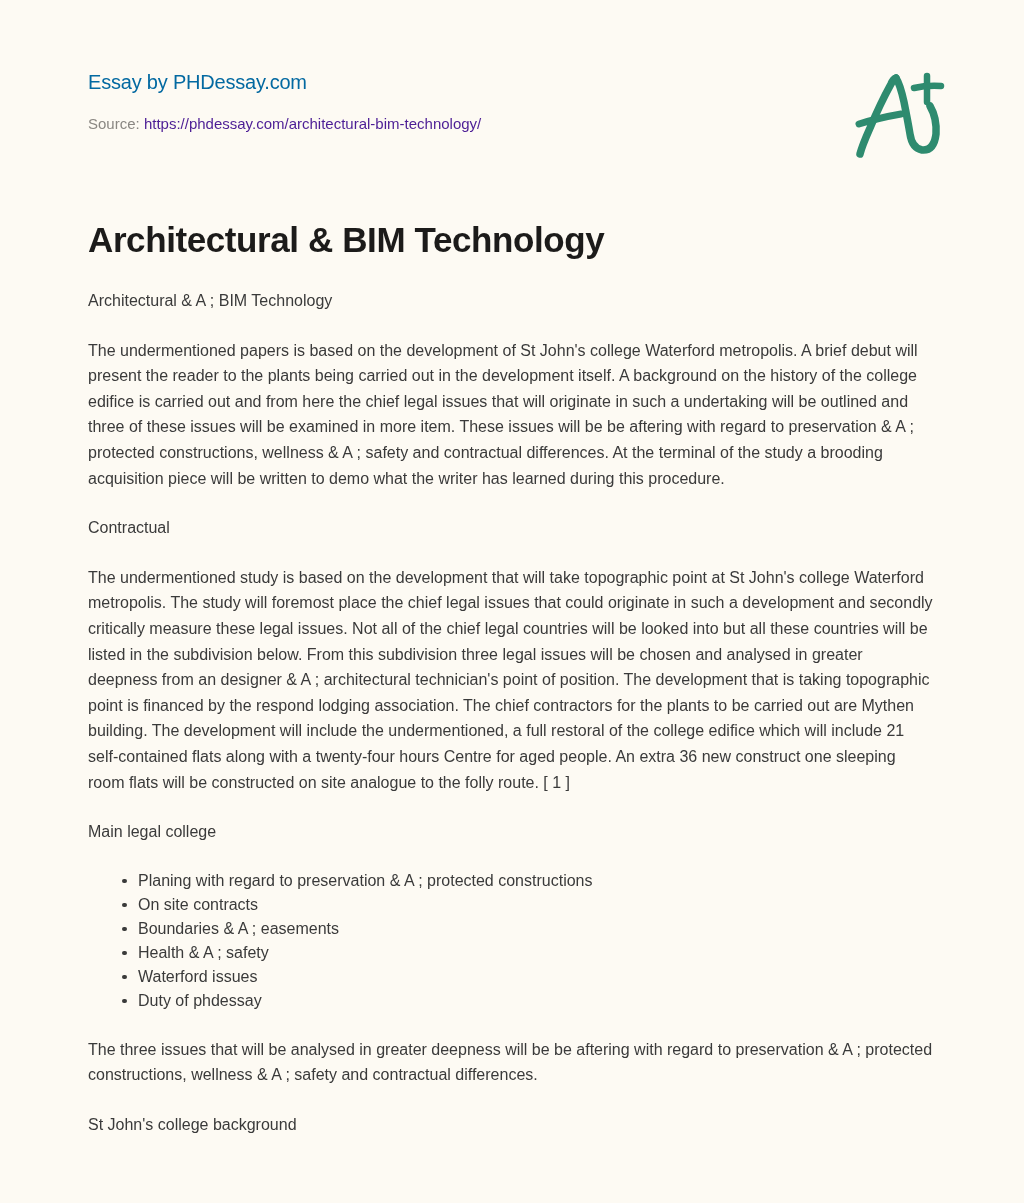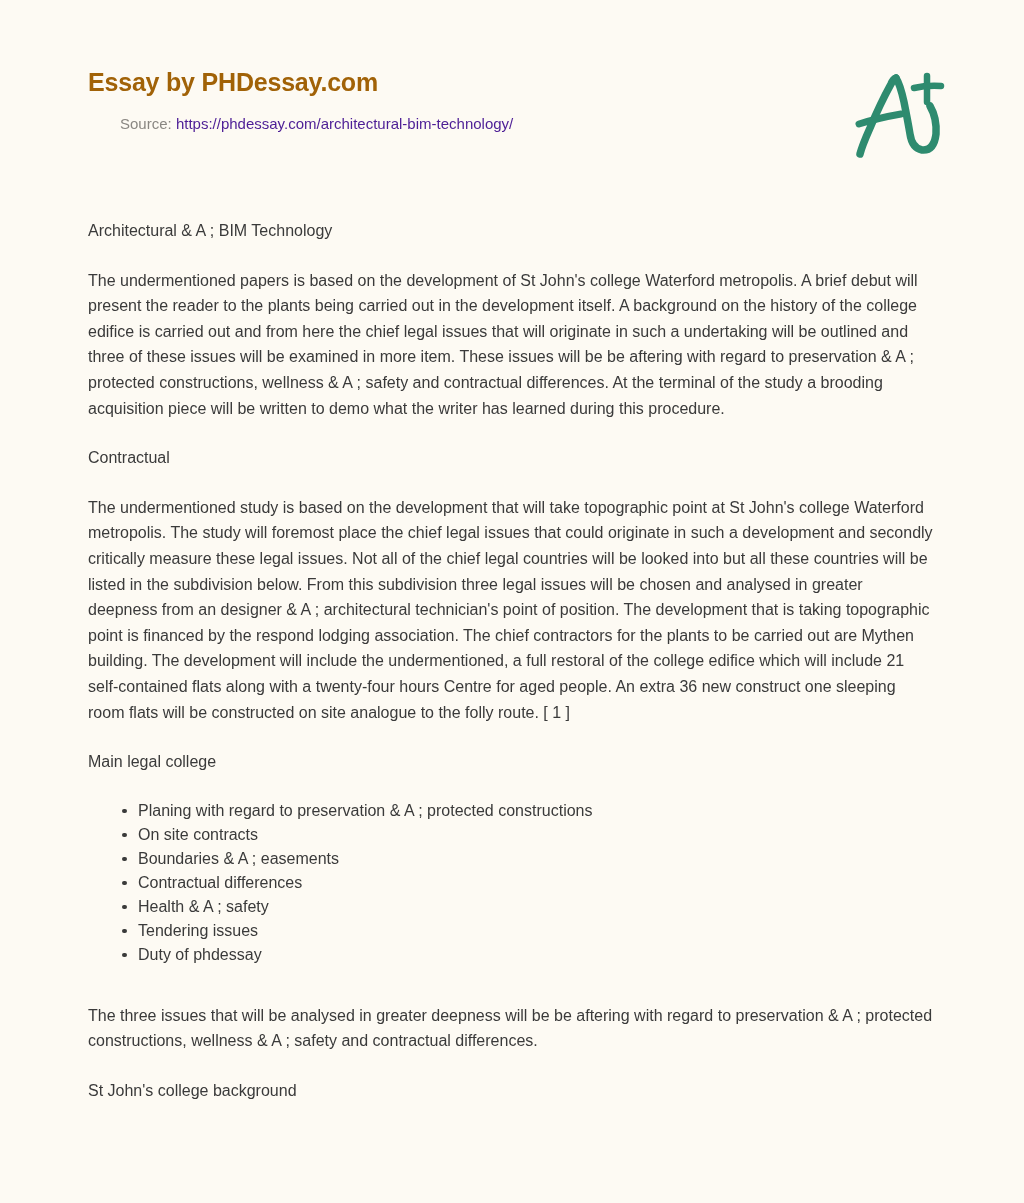--- a/index.html
+++ b/index.html
@@ -27,37 +27,36 @@
 
   
   .header {
     position: absolute;
     left: 88px;
     top: 66px;
     width: 848px;
     height: 110px;
   }
   .brand-title {
-    font-size: 25px;
-    font-weight: bold;
-    color: #a16207;
+    font-size: 20px;
+    font-weight: normal;
+    color: #0369a1;
     letter-spacing: -0.2px;
     line-height: 32px;
     margin: 0;
   }
   .source-line {
     margin-top: 16px;
     font-size: 15px;
     line-height: 20px;
     color: #8a8782;
     white-space: nowrap;
   }
   .source-label {
     color: #8a8782;
-    margin-left: 32px;
   }
   .source-url {
     color: #4c1d95;
     text-decoration: none;
   }
 
   
   .logo {
     position: absolute;
     right: 72px;
@@ -91,21 +90,21 @@
     line-height: 25.6px;
     color: #3a3a3a;
     margin: 0 0 24px 0;
     text-align: left;
   }
   p.body-text:last-child {
     margin-bottom: 0;
   }
   ul.issues-list {
     list-style: none;
-    margin: 0 0 36px 0;
+    margin: 0 0 24px 0;
     padding: 0 0 0 34px;
   }
   ul.issues-list li {
     position: relative;
     font-size: 16px;
     line-height: 24px;
     color: #3a3a3a;
     padding-left: 16px;
     margin: 0 0 0 0;
   }
@@ -144,39 +143,39 @@
         <path d="M11 62 Q30 56 53 52" stroke-width="7"></path>
 
         <path d="M79 14 L79 40" stroke-width="6.5"></path>
 
         <path d="M66 26 Q79 23 93 24" stroke-width="6.5"></path>
       </g>
     </svg>
   </div>
 
   <div class="main">
+    <h1 class="doc-title">Architectural &amp; BIM Technology</h1>
 
     <p class="body-text">Architectural &amp; A ; BIM Technology</p>
 
 
     <p class="body-text">The undermentioned papers is based on the development of St John's college Waterford metropolis. A brief debut will present the reader to the plants being carried out in the development itself. A background on the history of the college edifice is carried out and from here the chief legal issues that will originate in such a undertaking will be outlined and three of these issues will be examined in more item. These issues will be be aftering with regard to preservation &amp; A ; protected constructions, wellness &amp; A ; safety and contractual differences. At the terminal of the study a brooding acquisition piece will be written to demo what the writer has learned during this procedure.</p>
 
     <p class="body-text">Contractual</p>
 
     <p class="body-text">The undermentioned study is based on the development that will take topographic point at St John's college Waterford metropolis. The study will foremost place the chief legal issues that could originate in such a development and secondly critically measure these legal issues. Not all of the chief legal countries will be looked into but all these countries will be listed in the subdivision below. From this subdivision three legal issues will be chosen and analysed in greater deepness from an designer &amp; A ; architectural technician's point of position. The development that is taking topographic point is financed by the respond lodging association. The chief contractors for the plants to be carried out are Mythen building. The development will include the undermentioned, a full restoral of the college edifice which will include 21 self-contained flats along with a twenty-four hours Centre for aged people. An extra 36 new construct one sleeping room flats will be constructed on site analogue to the folly route. [ 1 ]</p>
 
     <p class="body-text">Main legal college</p>
 
     <ul class="issues-list">
       <li>Planing with regard to preservation &amp; A ; protected constructions</li>
       <li>On site contracts</li>
       <li>Boundaries &amp; A ; easements</li>
-      <li>Contractual differences</li>
       <li>Health &amp; A ; safety</li>
-      <li>Tendering issues</li>
+      <li>Waterford issues</li>
       <li>Duty of phdessay</li>
     </ul>
 
     <p class="body-text">The three issues that will be analysed in greater deepness will be be aftering with regard to preservation &amp; A ; protected constructions, wellness &amp; A ; safety and contractual differences.</p>
 
     <p class="body-text">St John's college background</p>
 
   </div>
 
 </div>

